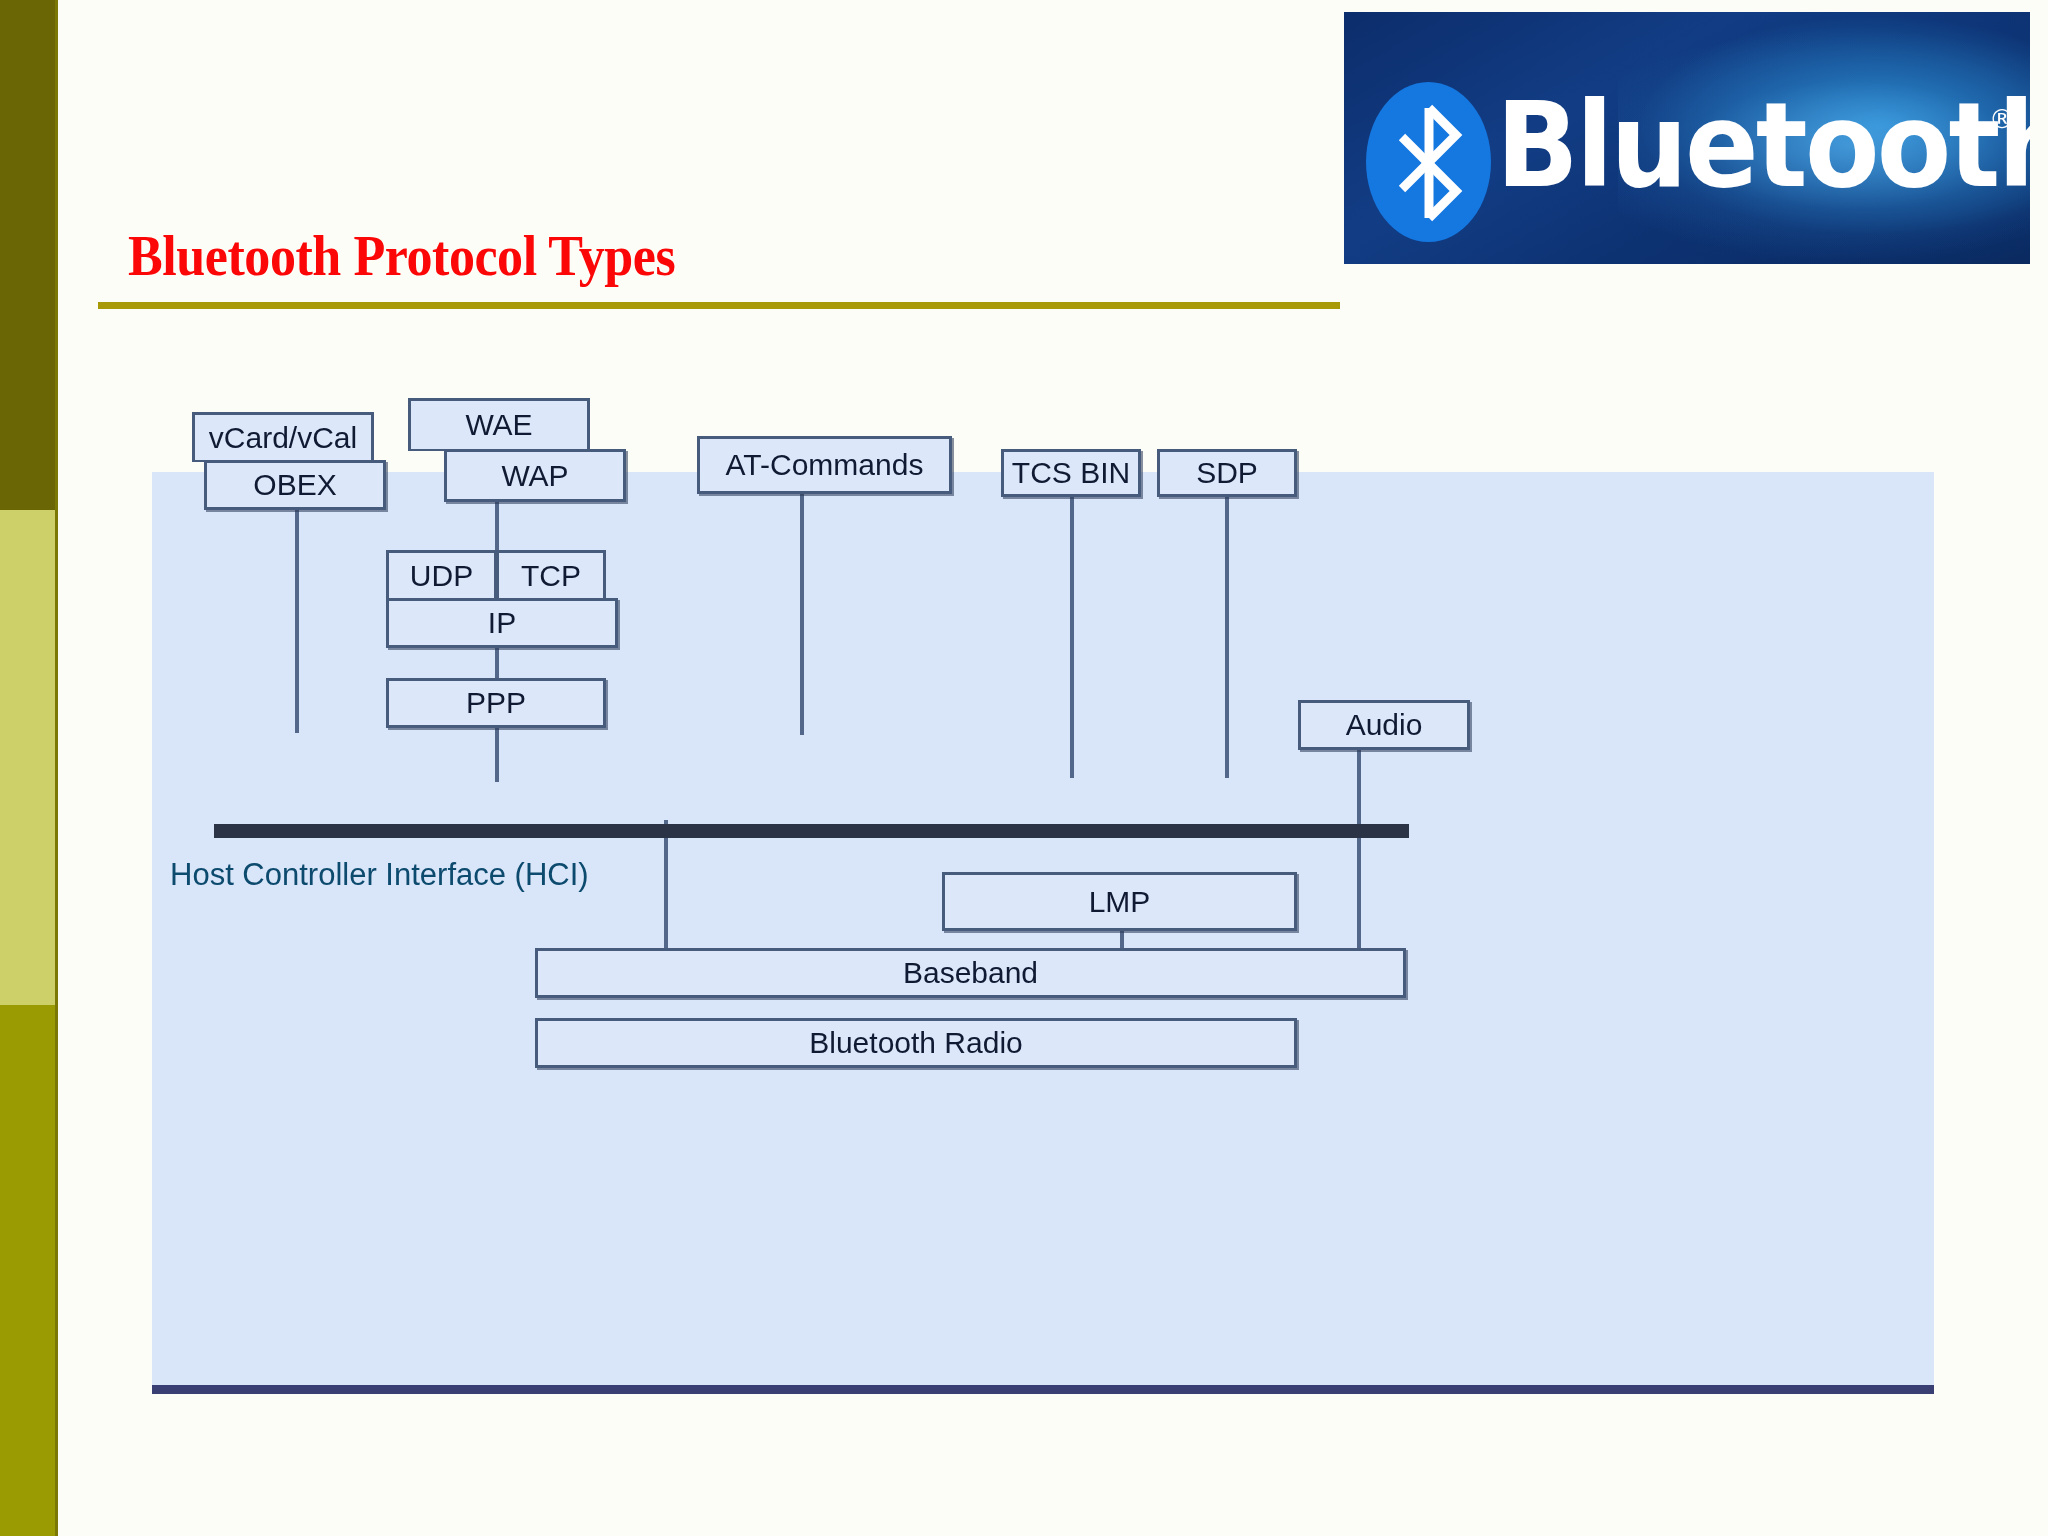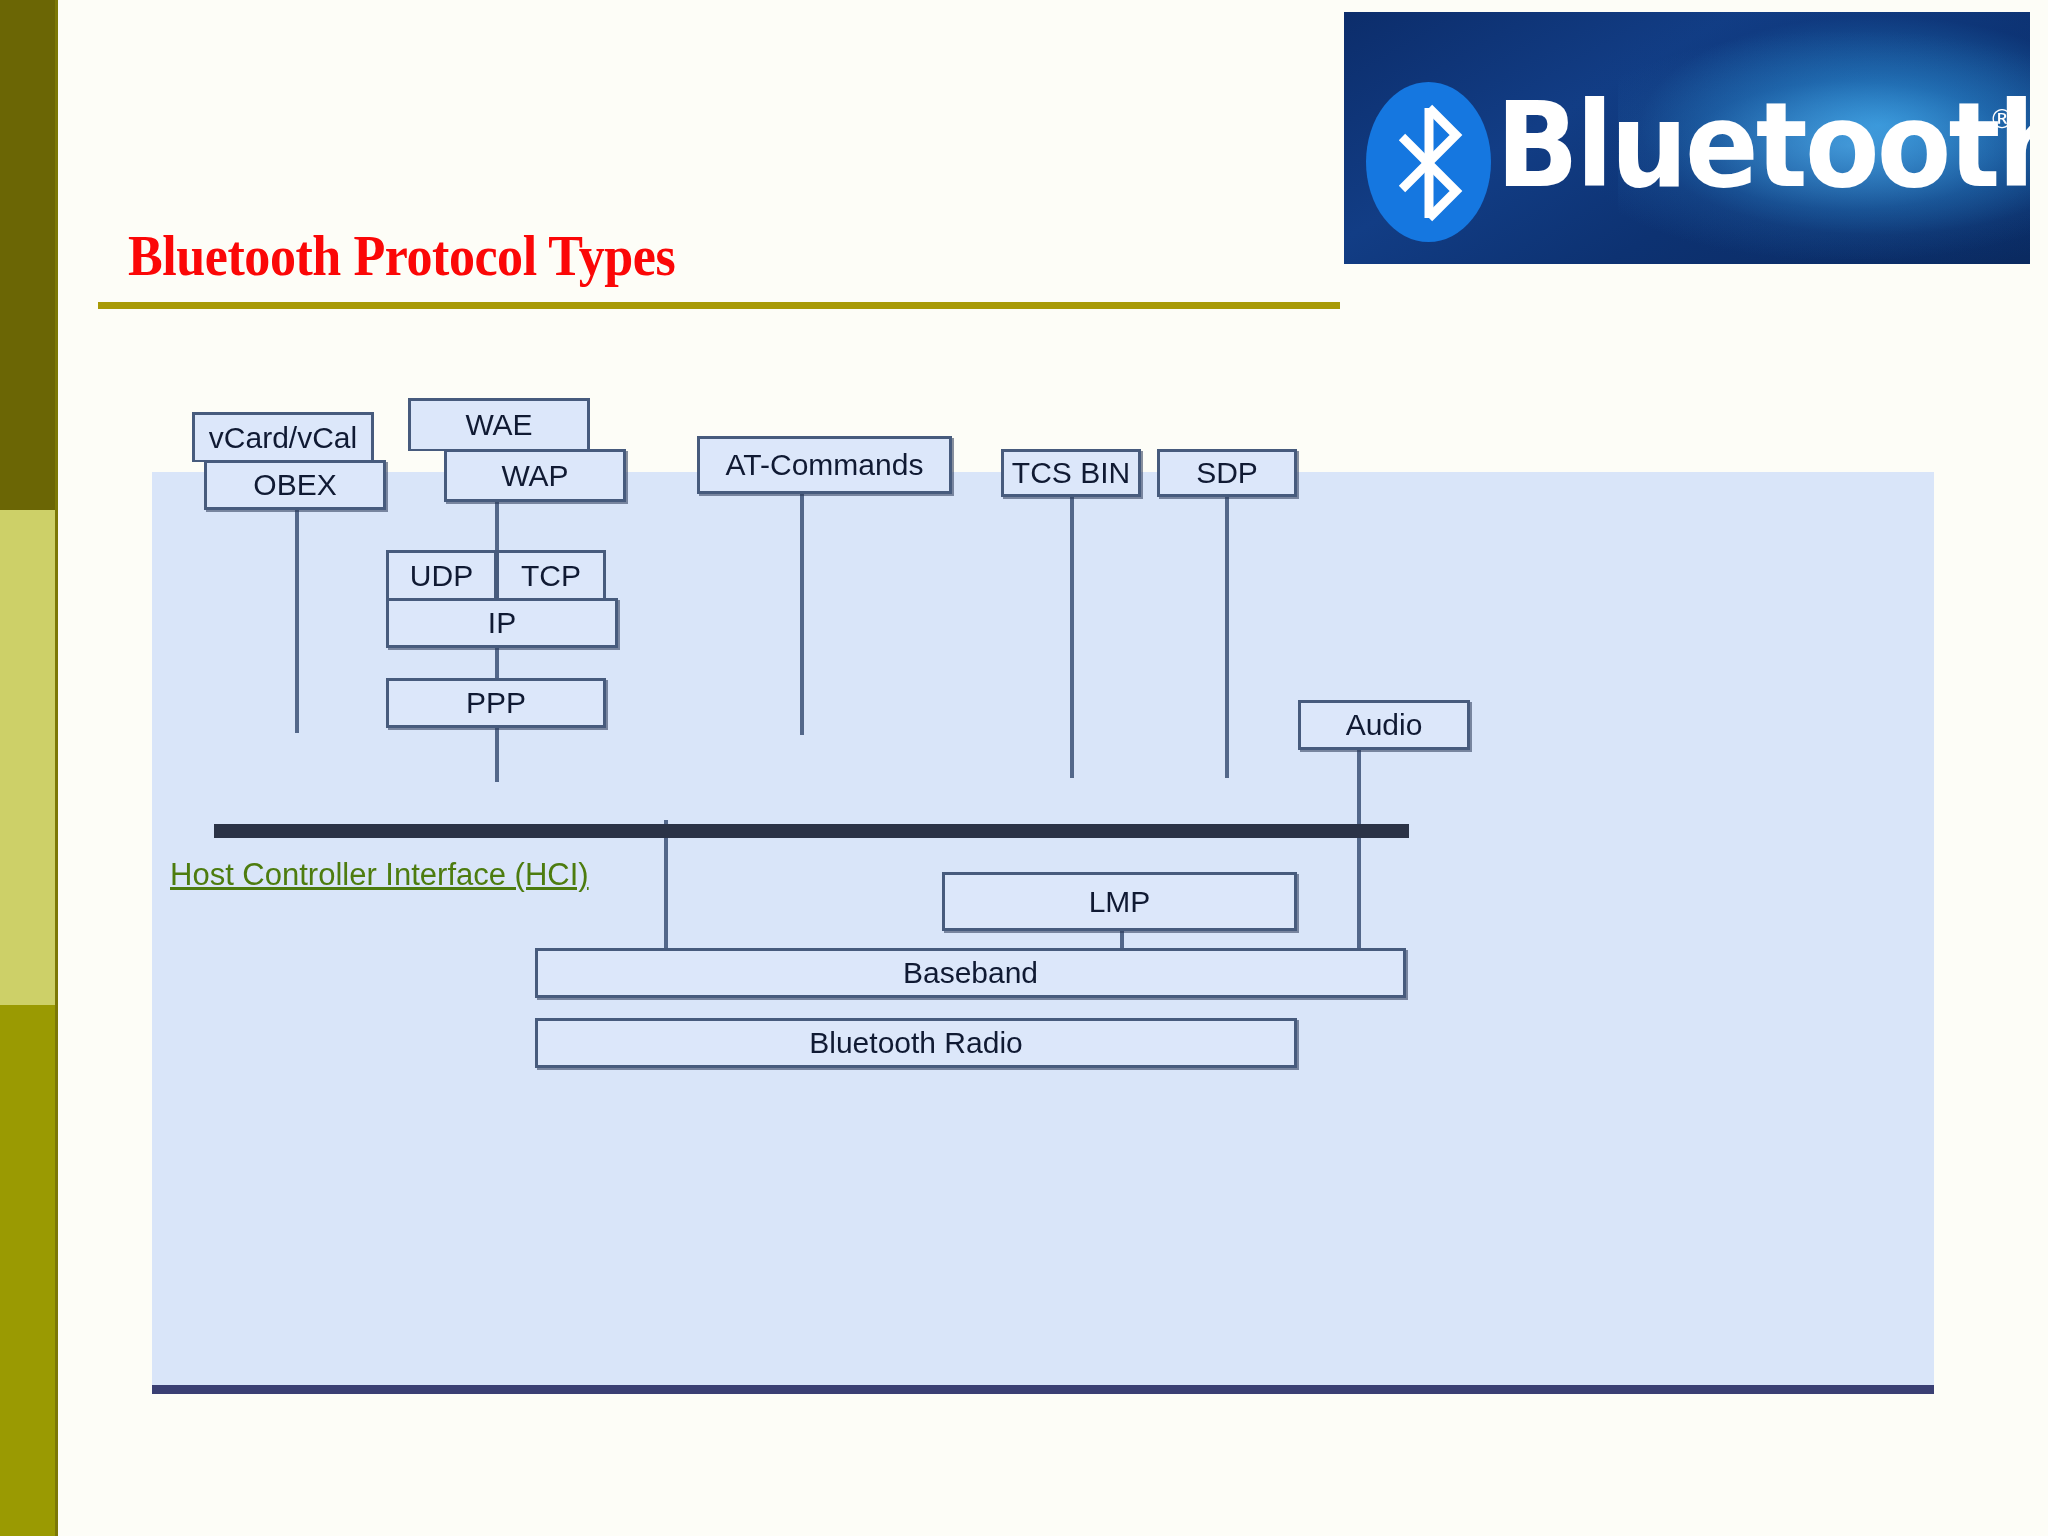--- a/index.html
+++ b/index.html
@@ -108,23 +108,22 @@
   .lnh{height:4px;}
 
   
   .hci-bar{
     position:absolute;background:#2b3347;height:14px;
   }
   .hci-label{
     position:absolute;
     font-family:"Liberation Sans", sans-serif;
     font-size:31px;
-    color:#4d7c0f;
-    white-space:nowrap;
-    text-decoration:underline;
+    color:#0c4a6e;
+    white-space:nowrap;
   }
 </style>
 </head>
 <body>
 
 <div class="sidebar">
   <div class="band band-top"></div>
   <div class="band band-mid"></div>
   <div class="band band-bot"></div>
 </div>

